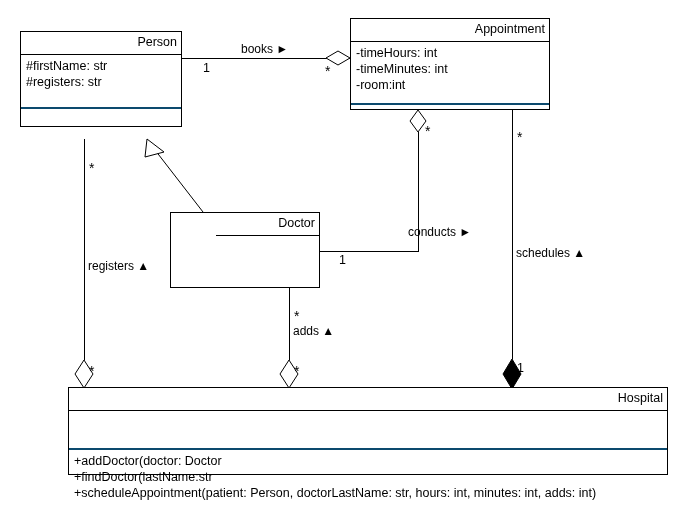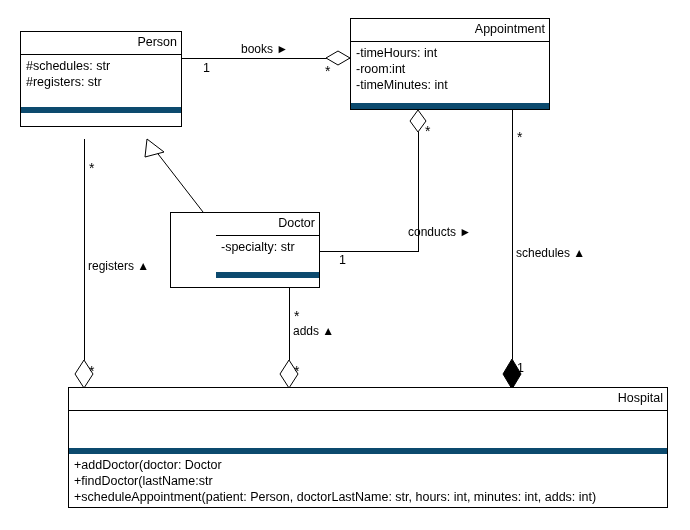--- a/index.html
+++ b/index.html
@@ -29,21 +29,21 @@
   }
   .uml-name {
     text-align: right;
     padding: 3px 4px 4px 4px;
     border-bottom: 1px solid #000000;
     line-height: 15px;
     white-space: nowrap;
   }
   .uml-attrs {
     padding: 3px 0 3px 5px;
-    border-bottom: 6px solid #0c4a6e;
+    border-bottom: 2px solid #0c4a6e;
     line-height: 16px;
     white-space: nowrap;
   }
   .uml-ops {
     padding: 3px 0 3px 5px;
     line-height: 16px;
     white-space: nowrap;
   }
   .uml-attrs.empty, .uml-ops.empty {
     padding: 0;
@@ -145,45 +145,42 @@
 
   <div class="mult star" style="left:294px; top:311px;">*</div>
   <div class="mult star" style="left:294px; top:366px;">*</div>
 
   <div class="mult star" style="left:517px; top:132px;">*</div>
   <div class="mult" style="left:517px; top:362px;">1</div>
 
   <div class="uml-class" style="left:20px; top:31px; width:162px; height:96px;">
     <div class="uml-name">Person</div>
     <div class="uml-attrs" style="height:46px;">
-      <div class="uml-row">#schedules: str</div>
+      <div class="uml-row">#firstName: str</div>
       <div class="uml-row">#registers: str</div>
     </div>
     <div class="uml-ops empty"></div>
   </div>
 
   <div class="uml-class" style="left:350px; top:18px; width:200px; height:92px;">
     <div class="uml-name">Appointment</div>
     <div class="uml-attrs" style="height:55px;">
       <div class="uml-row">-timeHours: int</div>
+      <div class="uml-row">-timeMinutes: int</div>
       <div class="uml-row">-room:int</div>
-      <div class="uml-row">-timeMinutes: int</div>
     </div>
     <div class="uml-ops empty"></div>
   </div>
 
   <div class="uml-class" style="left:170px; top:212px; width:150px; height:76px;padding-left:45px;">
     <div class="uml-name">Doctor</div>
-    <div class="uml-attrs" style="height:30px;">
-      <div class="uml-row">-specialty: str</div>
-    </div>
     <div class="uml-ops empty"></div>
   </div>
 
-  <div class="uml-class" style="left:68px; top:387px; width:600px; height:121px;">
+  <div class="uml-class" style="left:68px; top:387px; width:600px; height:88px;">
     <div class="uml-name">Hospital</div>
     <div class="uml-attrs" style="height:31px;"></div>
     <div class="uml-ops">
       <div class="uml-row">+addDoctor(doctor: Doctor</div>
       <div class="uml-row">+findDoctor(lastName:str</div>
       <div class="uml-row">+scheduleAppointment(patient: Person, doctorLastName: str, hours: int, minutes: int, adds: int)</div>
     </div>
   </div>
 
 </div>

